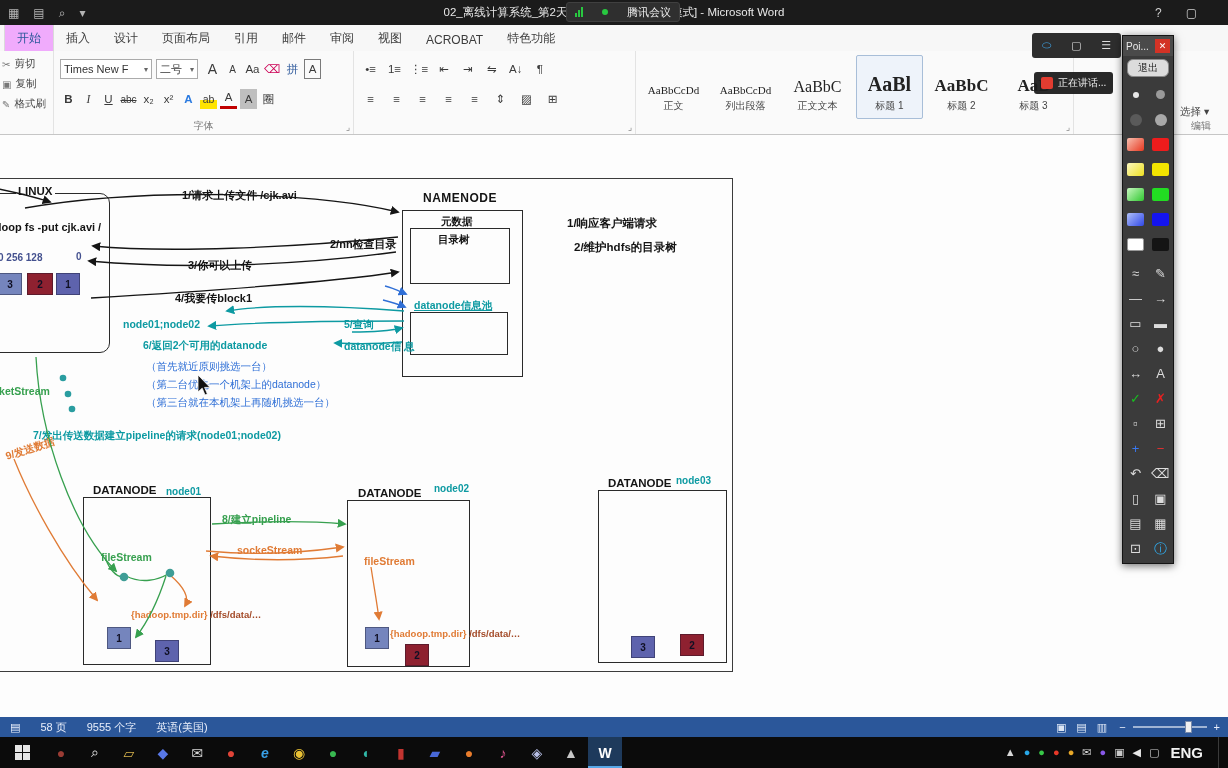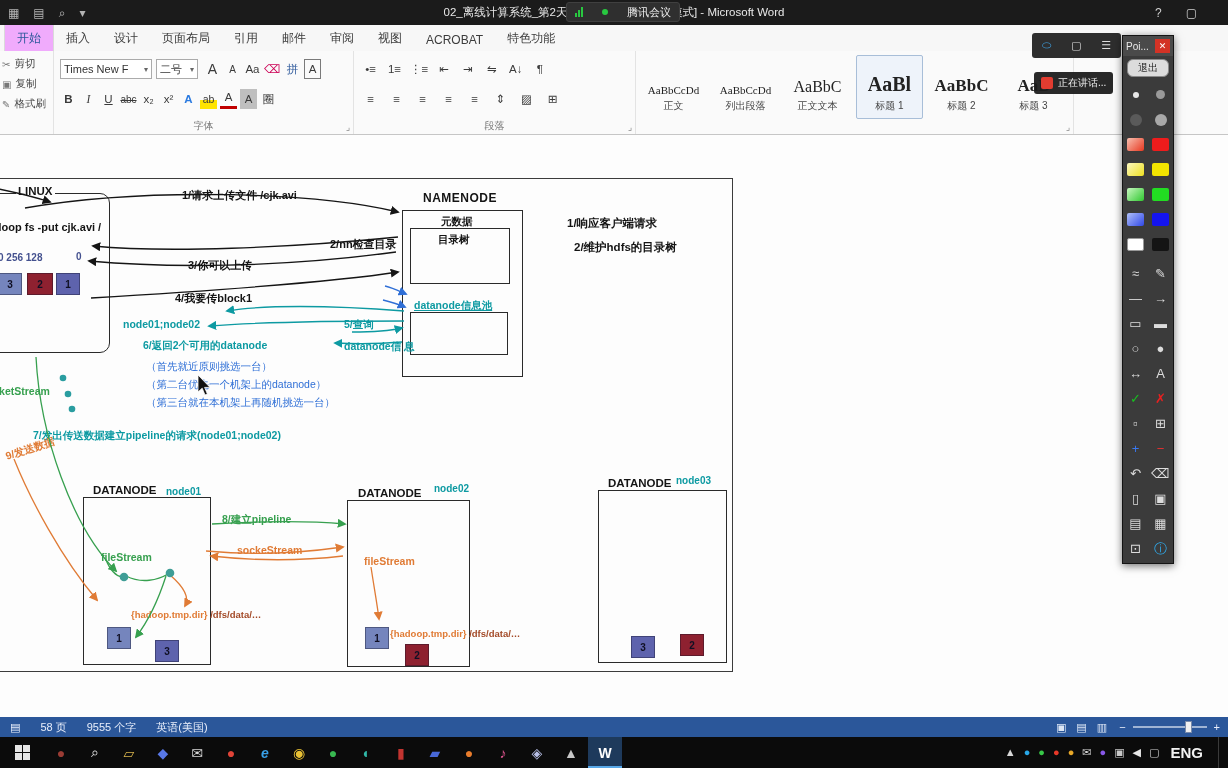--- a/index.html
+++ b/index.html
@@ -228,21 +228,20 @@
 
       <span class="rb">≡</span>
           <span class="rb">≡</span>
           <span class="rb">≡</span>
           <span class="rb">≡</span>
           <span class="rb">≡</span>
           <span class="rb">⇕</span>
           <span class="rb">▨</span>
           <span class="rb">⊞</span>
         </div>
-      <div class="grp-label">段落</div>
       <div class="launcher">⌟</div>
     </div>
 
     <div class="grp" style="left:636px;width:438px">
       <div class="sgallery">
 
       <div class="style-card s">
           <div class="style-preview">AaBbCcDd</div>
           <div class="style-name">正文</div>
         </div>
@@ -263,20 +262,24 @@
           <div class="style-name">标题 2</div>
         </div>
           <div class="style-card l2">
           <div class="style-preview">AaB</div>
           <div class="style-name">标题 3</div>
         </div>
         </div>
       <div class="launcher">⌟</div>
     </div>
 
+    <div class="grp" style="left:1174px;width:54px;border-right:none">
+      <div class="edit-sel">选择 ▾</div>
+      <div class="grp-label">编辑</div>
+    </div>
   </div>
 
   <div class="mt1">
 
   <span class="blueic">⬭</span>
       <span>▢</span>
       <span>☰</span>
     </div>
   <div class="mt2">
     <span class="mic"></span>

